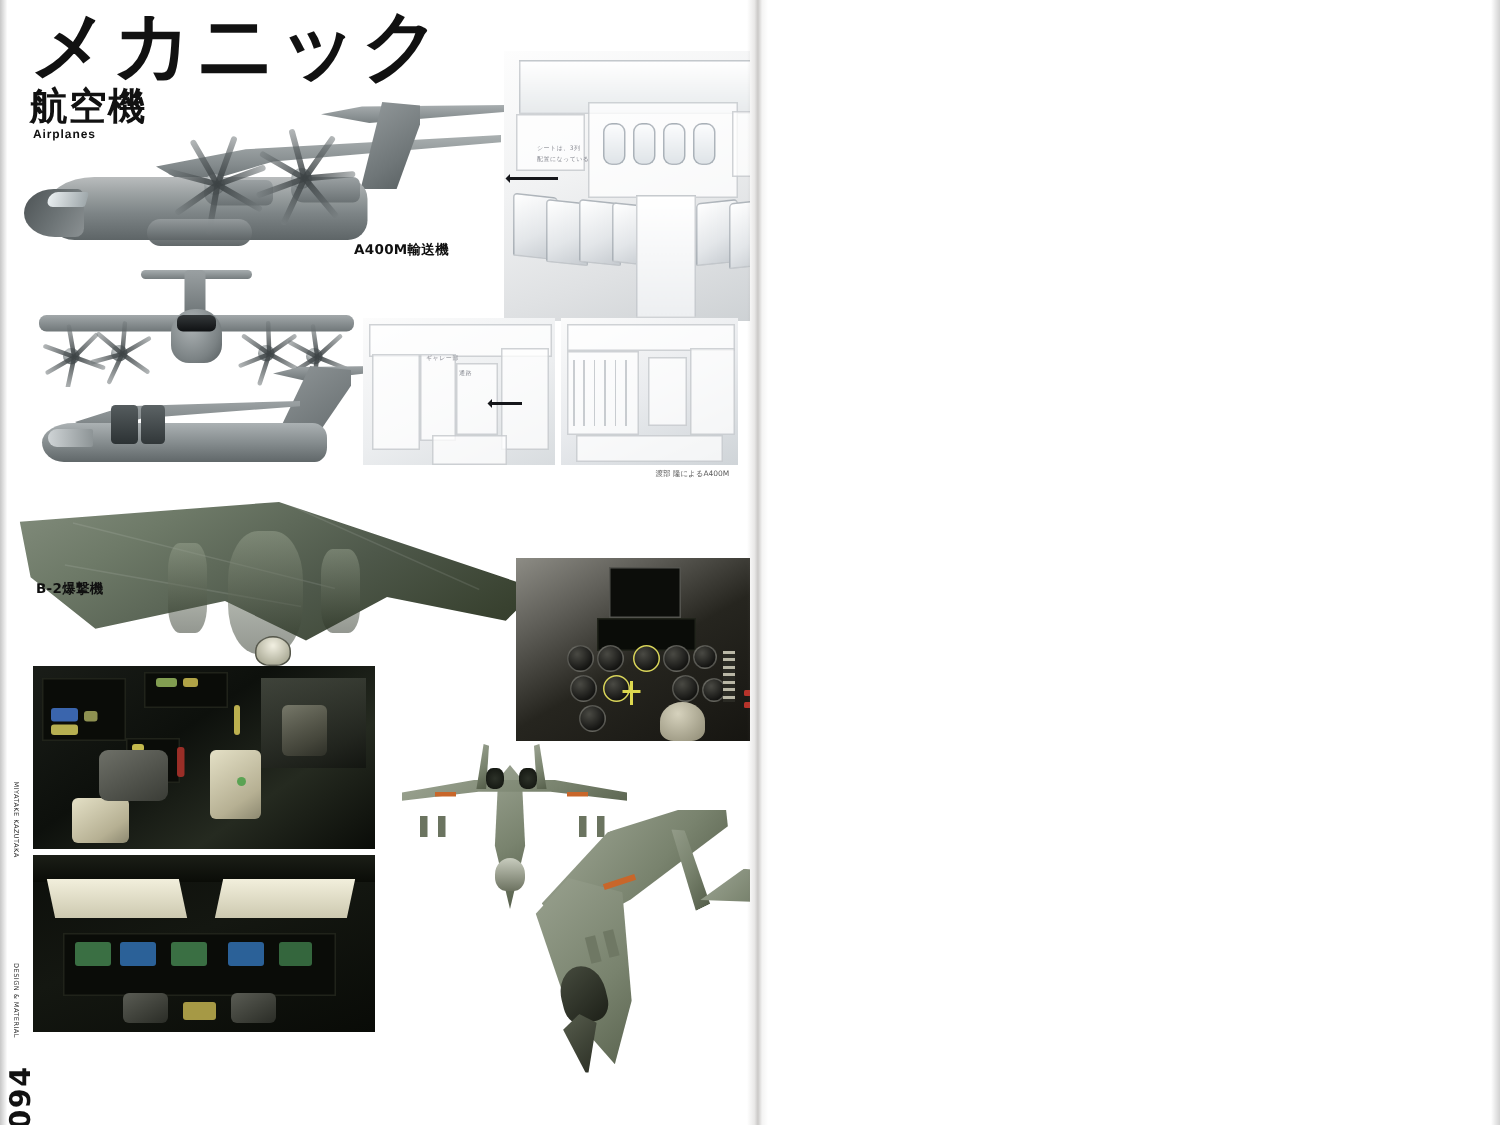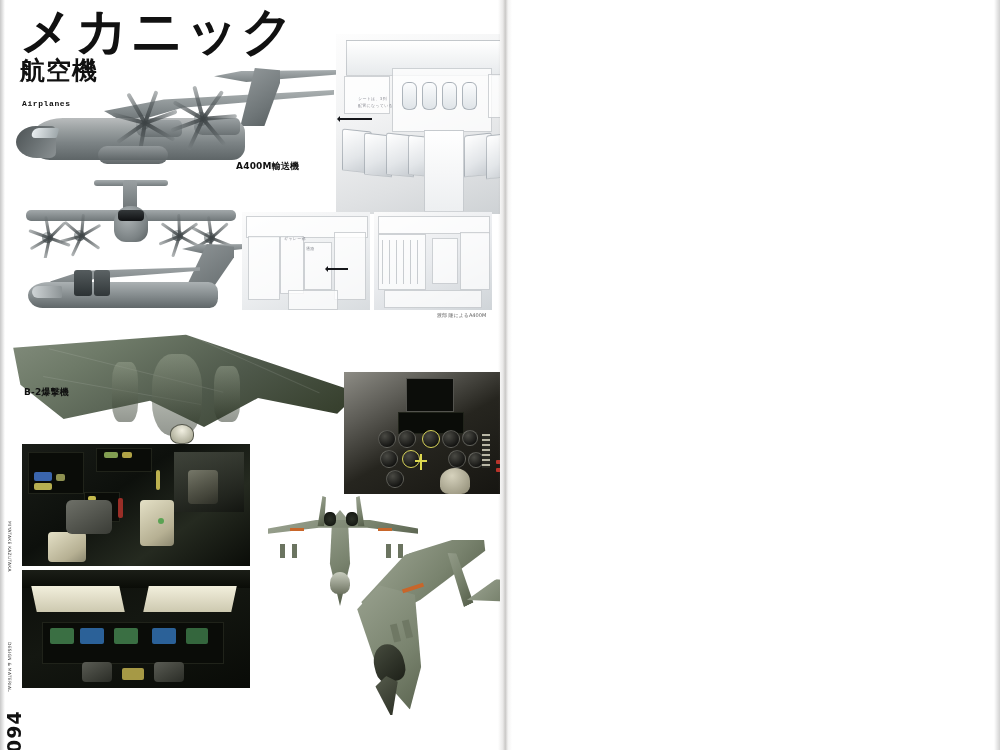--- a/index.html
+++ b/index.html
@@ -32,22 +32,22 @@
     font-family:"DejaVu Sans","Liberation Sans",sans-serif;
     font-size:52px;font-weight:bold;letter-spacing:2px;color:#111;
     line-height:1;
   }
   .title-sub{
     position:absolute;left:20px;top:58px;
     font-family:"DejaVu Sans","Liberation Sans",sans-serif;
     font-size:25px;font-weight:bold;color:#111;letter-spacing:1px;line-height:1;
   }
   .title-sub-en{
-    position:absolute;left:22px;top:99px;
-    font-size:8px;font-weight:bold;color:#111;letter-spacing:.6px;font-family:Liberation Mono, monospace;
+    position:absolute;left:22px;top:85px;
+    font-size:8px;font-weight:bold;color:#111;letter-spacing:.6px;
   }
   .caption{
     position:absolute;font-size:9px;font-weight:bold;color:#101010;
     font-family:"DejaVu Sans","Liberation Sans",sans-serif;letter-spacing:.2px;
     white-space:nowrap;
   }
   .tiny-note{
     position:absolute;font-size:5px;color:#5b5b5b;white-space:nowrap;
     font-family:"DejaVu Sans","Liberation Sans",sans-serif;
   }

